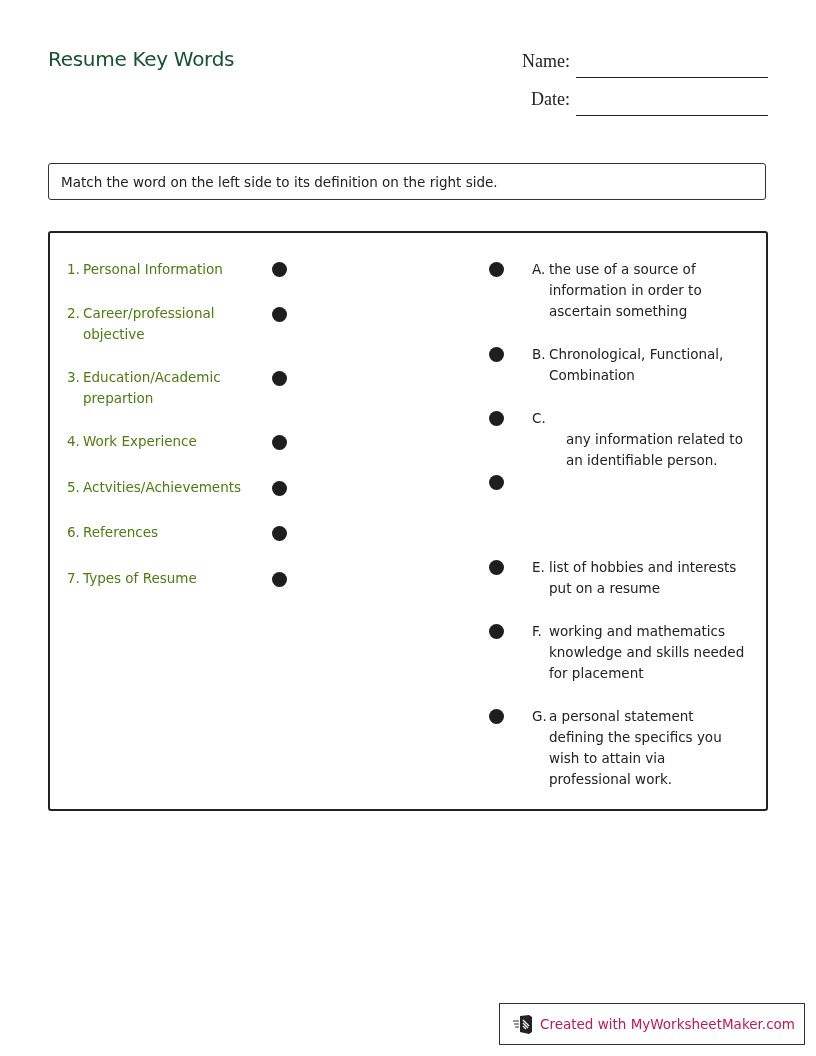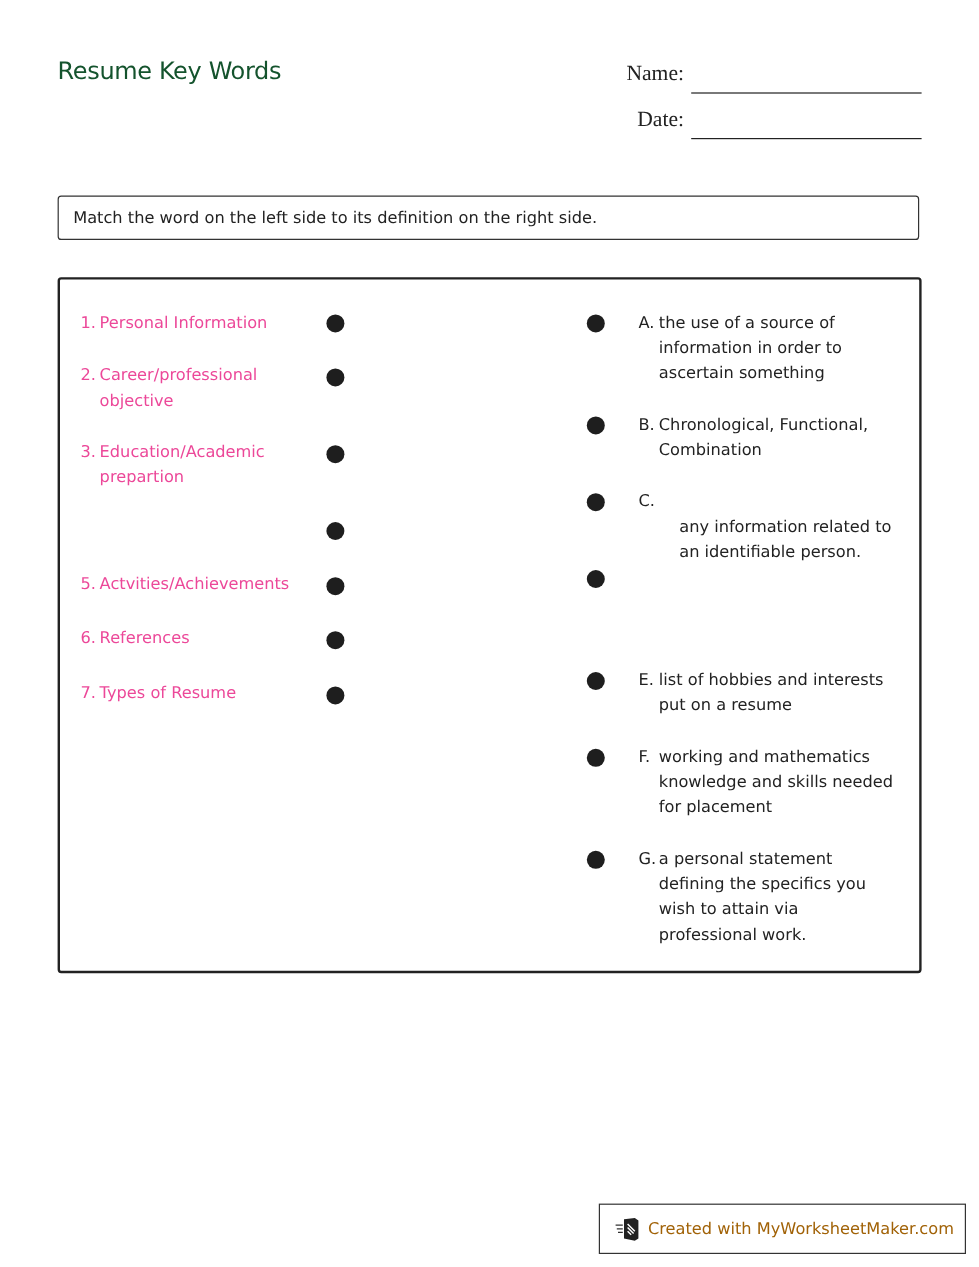--- a/index.html
+++ b/index.html
@@ -24,39 +24,39 @@
       position: absolute; left: 48px; top: 163px; width: 718px; height: 37px;
       border: 1.5px solid #333333; border-radius: 3px; box-sizing: border-box;
       font-size: 13.5px; line-height: 36px; padding-left: 12px; color: #222222;
     }
     .match-box {
       position: absolute; left: 48px; top: 231px; width: 720px; height: 580px;
       border: 2px solid #222222; border-radius: 3px; box-sizing: border-box;
     }
     .term {
       position: absolute; left: 17px; width: 180px;
-      font-size: 13.5px; line-height: 21px; color: #ec4899;
+      font-size: 13.5px; line-height: 21px; color: #4d7c0f;
     }
     .term .num { display: inline-block; width: 16px; }
     .term .txt { display: inline-block; vertical-align: top; width: 164px; }
     .dot {
       position: absolute; width: 15px; height: 15px; border-radius: 50%;
       background: #1e1e1e;
     }
     .def {
       position: absolute; left: 482px; width: 225px;
       font-size: 13.5px; line-height: 21px; color: #222222;
     }
     .def .letter { display: inline-block; width: 17px; }
     .def .txt { display: inline-block; vertical-align: top; width: 205px; }
     .footer {
       position: absolute; left: 499px; top: 1003px; width: 306px; height: 42px;
       border: 1.5px solid #333333; box-sizing: border-box;
       display: flex; align-items: center; padding-left: 12px;
-      font-size: 13.5px; color: #a16207;
+      font-size: 13.5px; color: #be185d;
     }
     .footer svg { margin-right: 6px; }
   </style>
 </head>
 <body>
 
 <div class="title">Resume Key Words</div>
 
 <div class="field-row" style="top:48px;">
   <span class="field-label">Name:</span>
@@ -79,20 +79,23 @@
   <div class="term" style="top:70px;">
     <span class="num">2.</span><span class="txt" style="width:140px;">Career/professional objective</span>
   </div>
   <div class="dot" style="left:222px; top:74px;"></div>
 
   <div class="term" style="top:134px;">
     <span class="num">3.</span><span class="txt" style="width:145px;">Education/Academic prepartion</span>
   </div>
   <div class="dot" style="left:222px; top:138px;"></div>
 
+  <div class="term" style="top:198px;">
+    <span class="num">4.</span><span class="txt">Work Experience</span>
+  </div>
   <div class="dot" style="left:222px; top:202px;"></div>
 
   <div class="term" style="top:244px;">
     <span class="num">5.</span><span class="txt">Actvities/Achievements</span>
   </div>
   <div class="dot" style="left:222px; top:248px;"></div>
 
   <div class="term" style="top:289px;">
     <span class="num">6.</span><span class="txt">References</span>
   </div>

